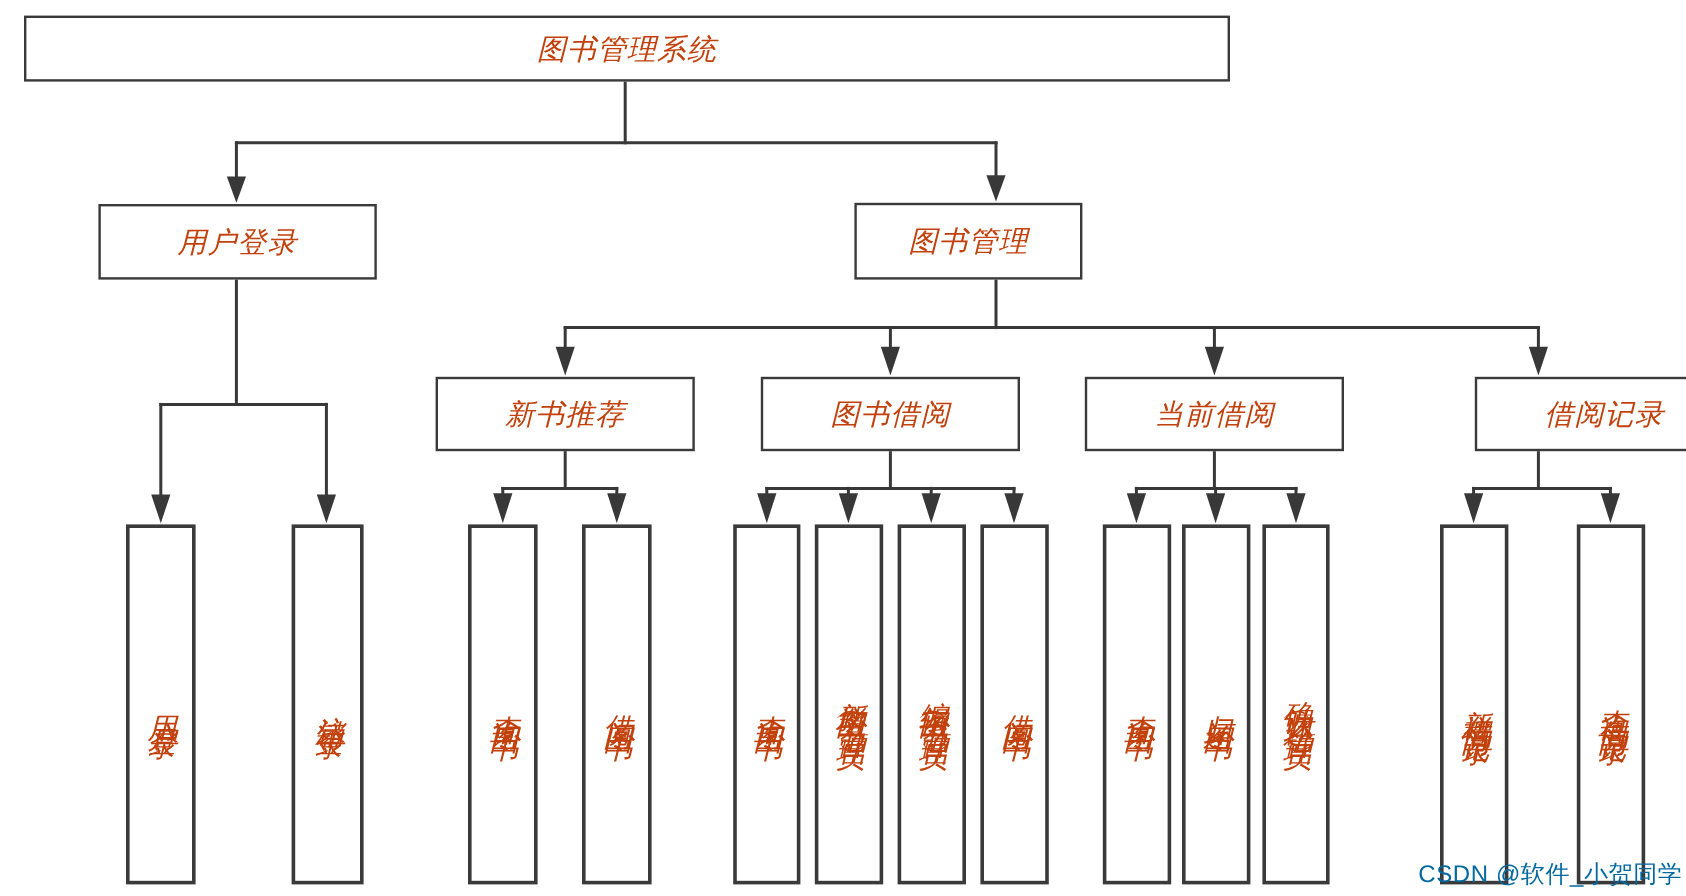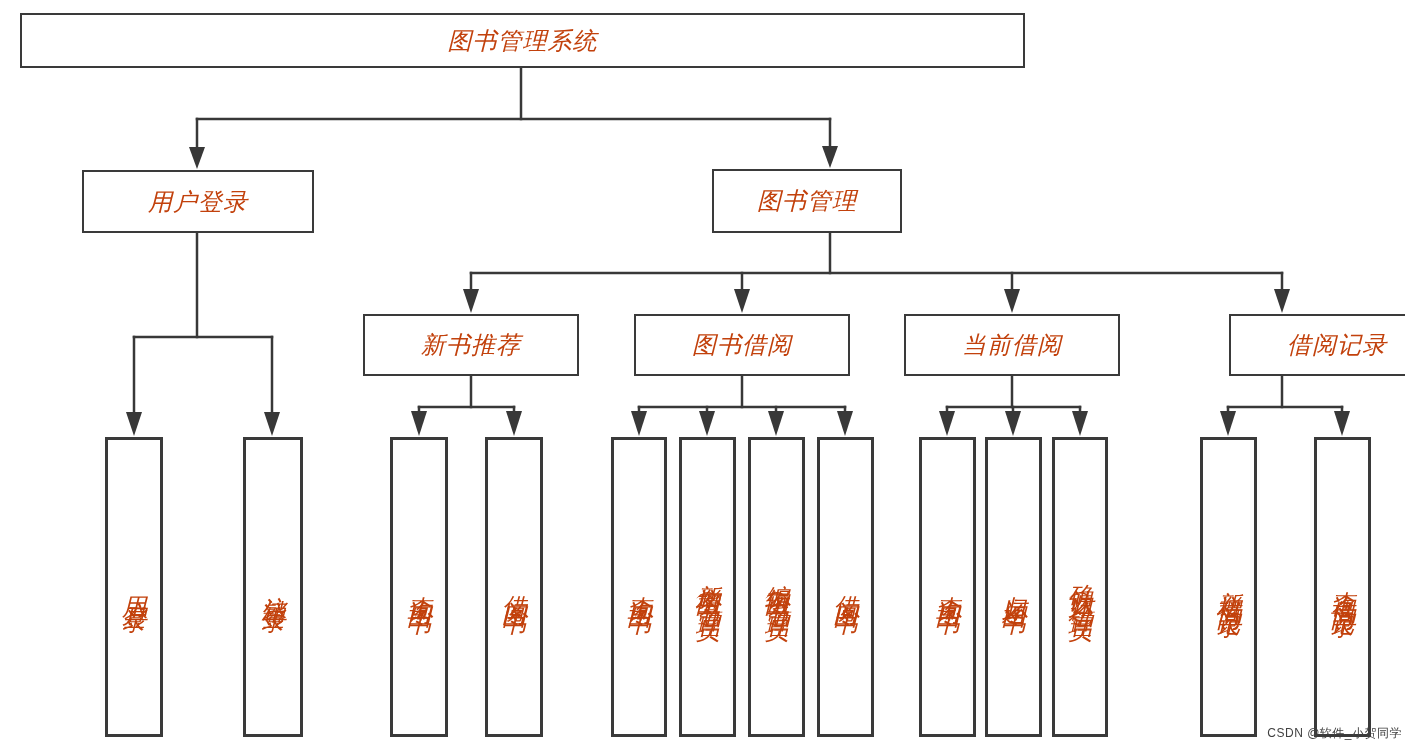--- a/index.html
+++ b/index.html
@@ -46,22 +46,22 @@
     writing-mode: vertical-rl;
     letter-spacing: 5px;
     line-height: 1;
   }
 
   .watermark {
     position: absolute;
     right: 3px;
     bottom: 5px;
     z-index: 3;
-    color: #404040;
-    font-size: 12px;
+    color: #0369a1;
+    font-size: 20px;
     letter-spacing: 0.5px;
     white-space: nowrap;
   }
 </style>
 </head>
 <body>
 
 <div class="canvas">
 
   <svg class="wires" width="1405" height="747" viewBox="0 0 1405 747">

